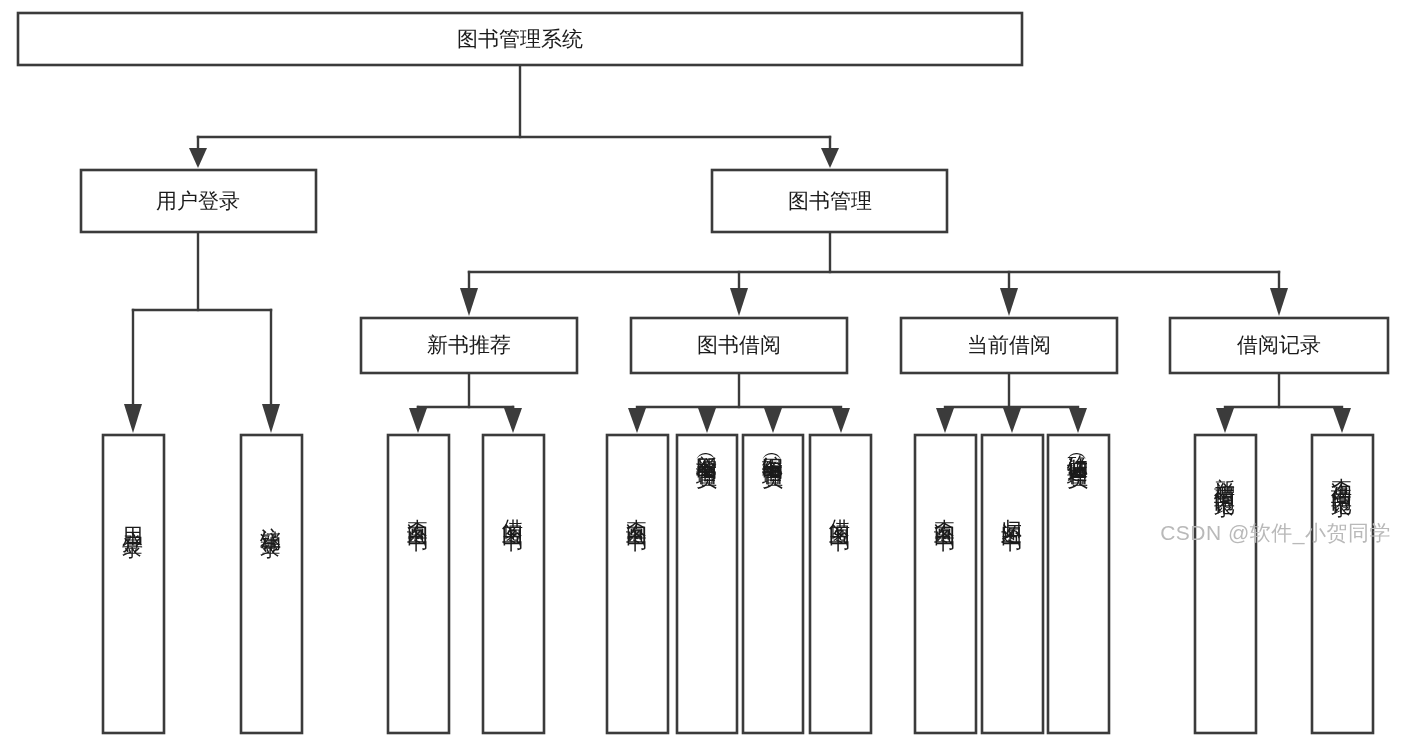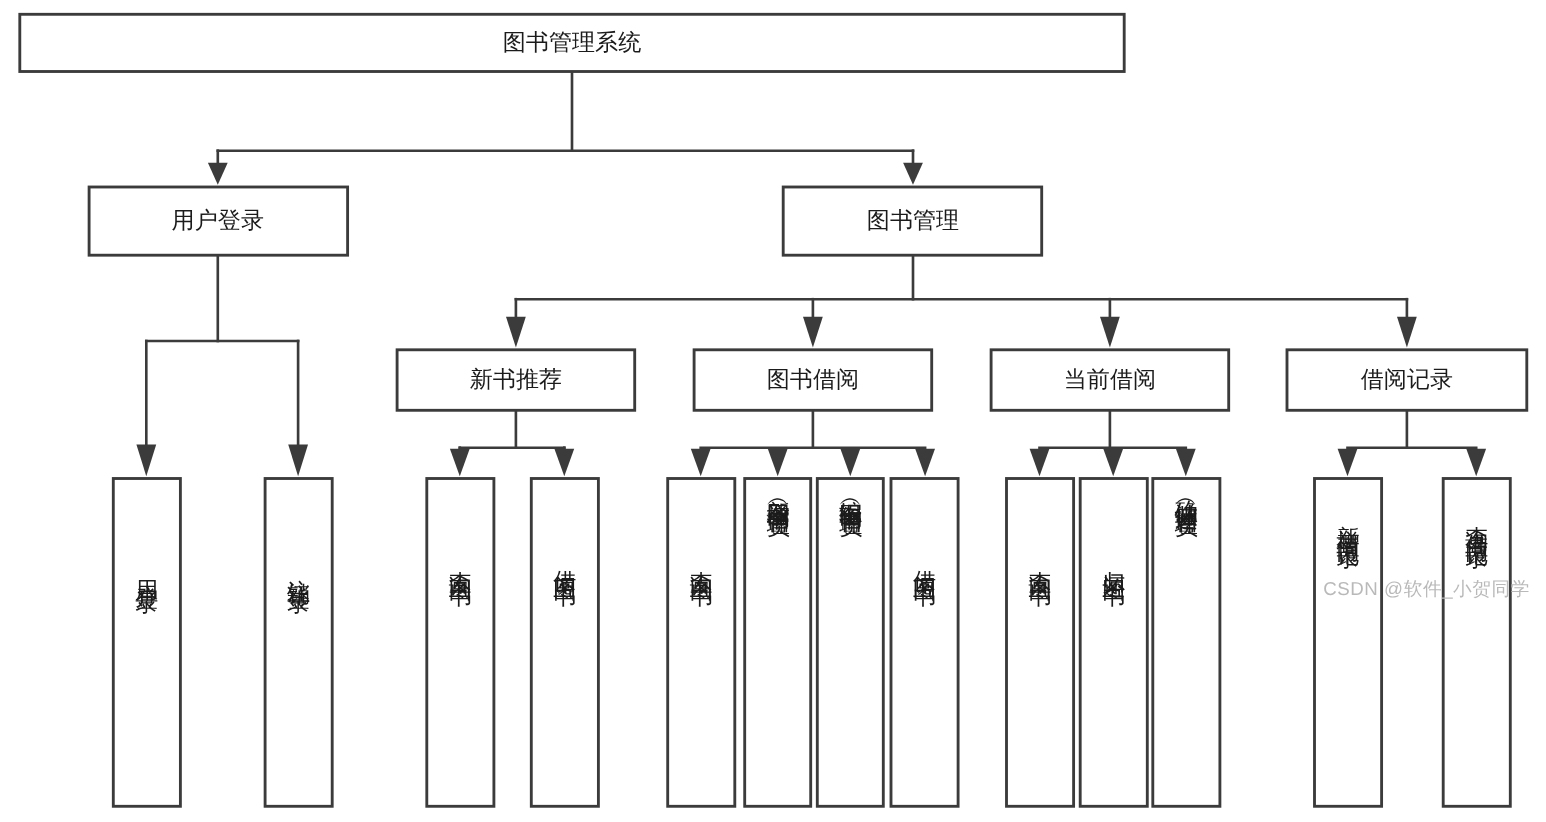--- a/index.html
+++ b/index.html
@@ -52,21 +52,21 @@
     font-family: "Liberation Sans", "DejaVu Sans", sans-serif;
     font-size: 21px;
     fill: #1b1b1b;
     text-anchor: middle;
   }
   .watermark-text {
     position: absolute;
     right: 14px;
     bottom: 8px;
     font-family: "Liberation Sans", "DejaVu Sans", sans-serif;
-    font-size: 17px;
+    font-size: 21px;
     color: #b9b9b9;
     letter-spacing: 0.5px;
     white-space: nowrap;
     pointer-events: none;
   }
 </style>
 </head>
 <body>
 
 <div id="diagram-root">

